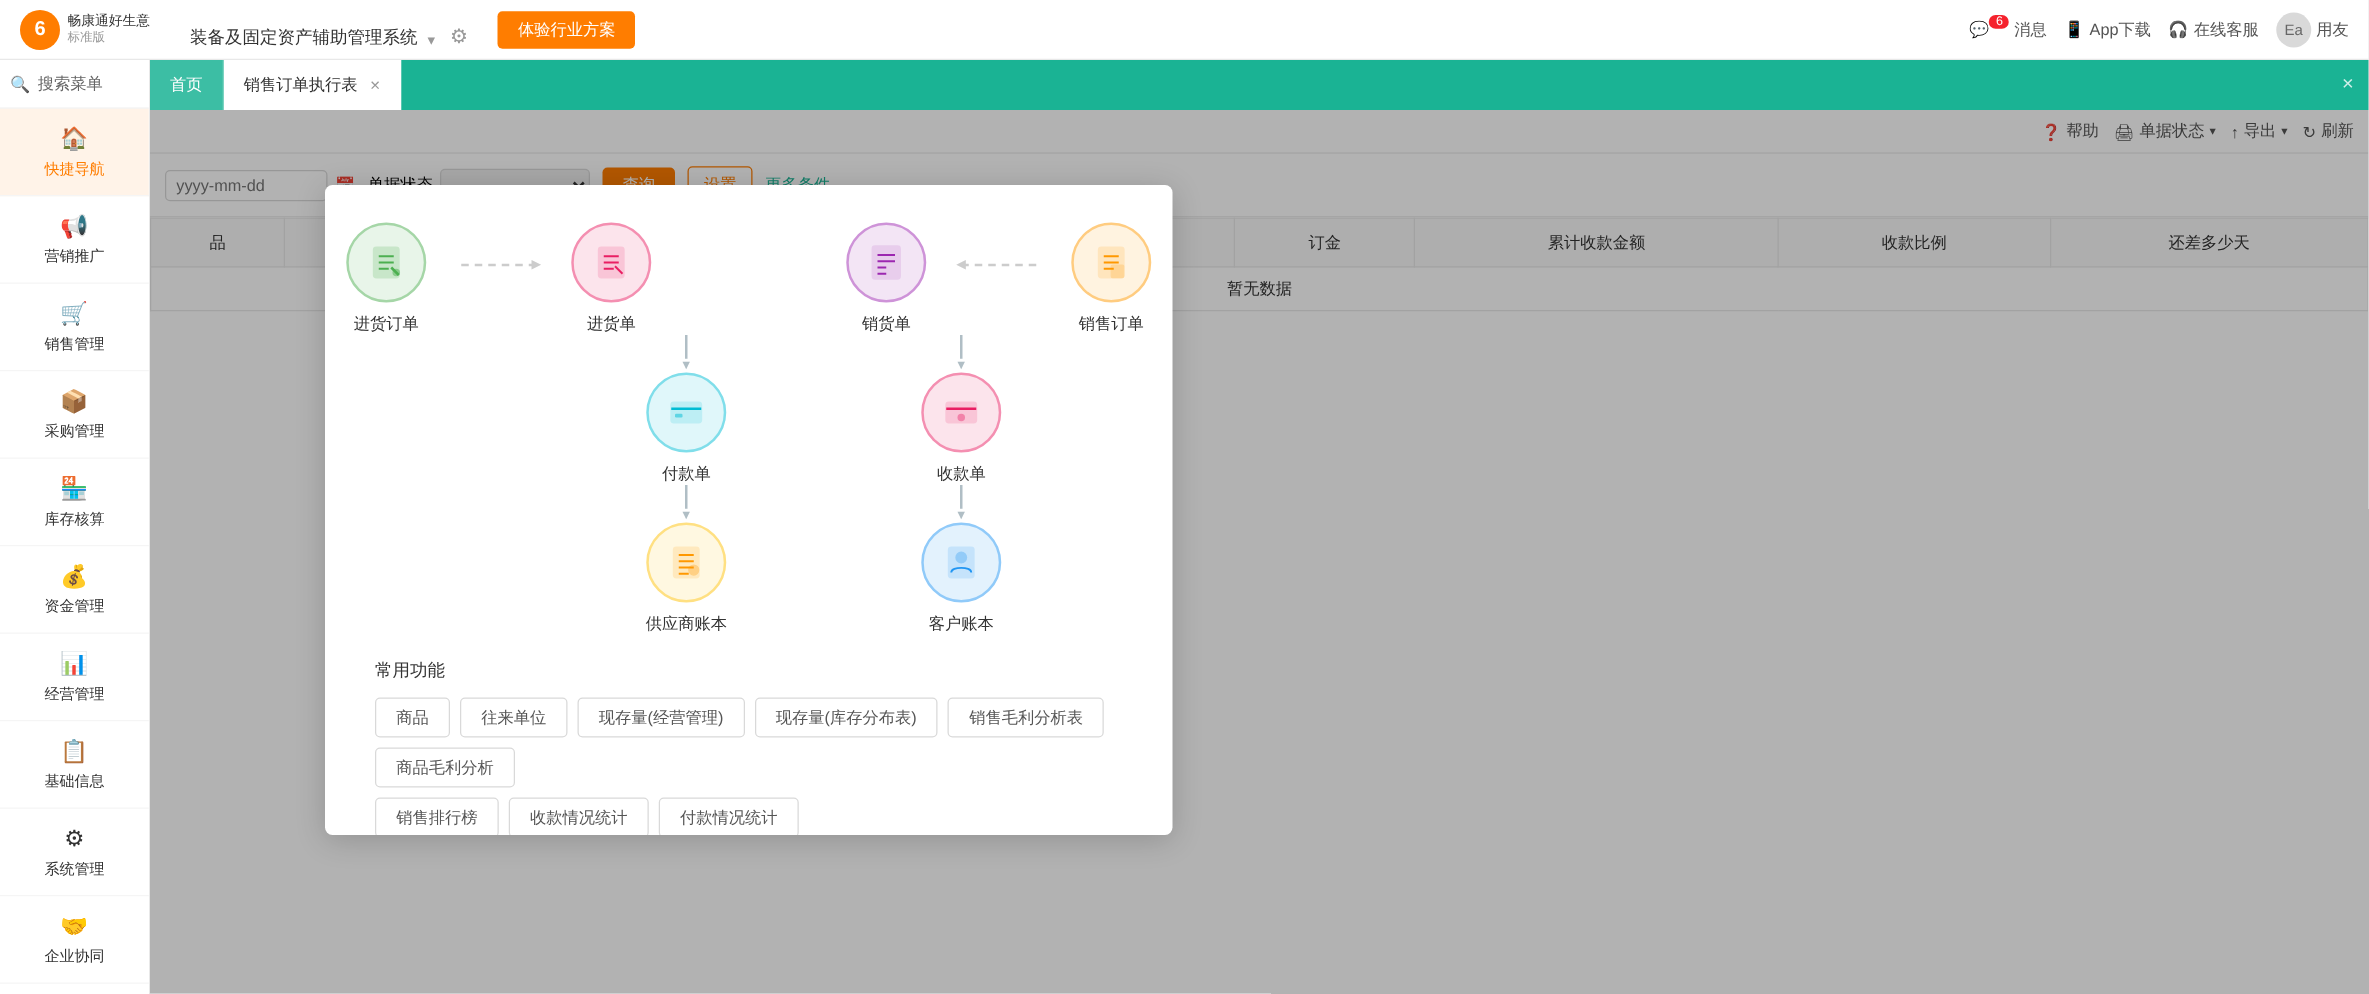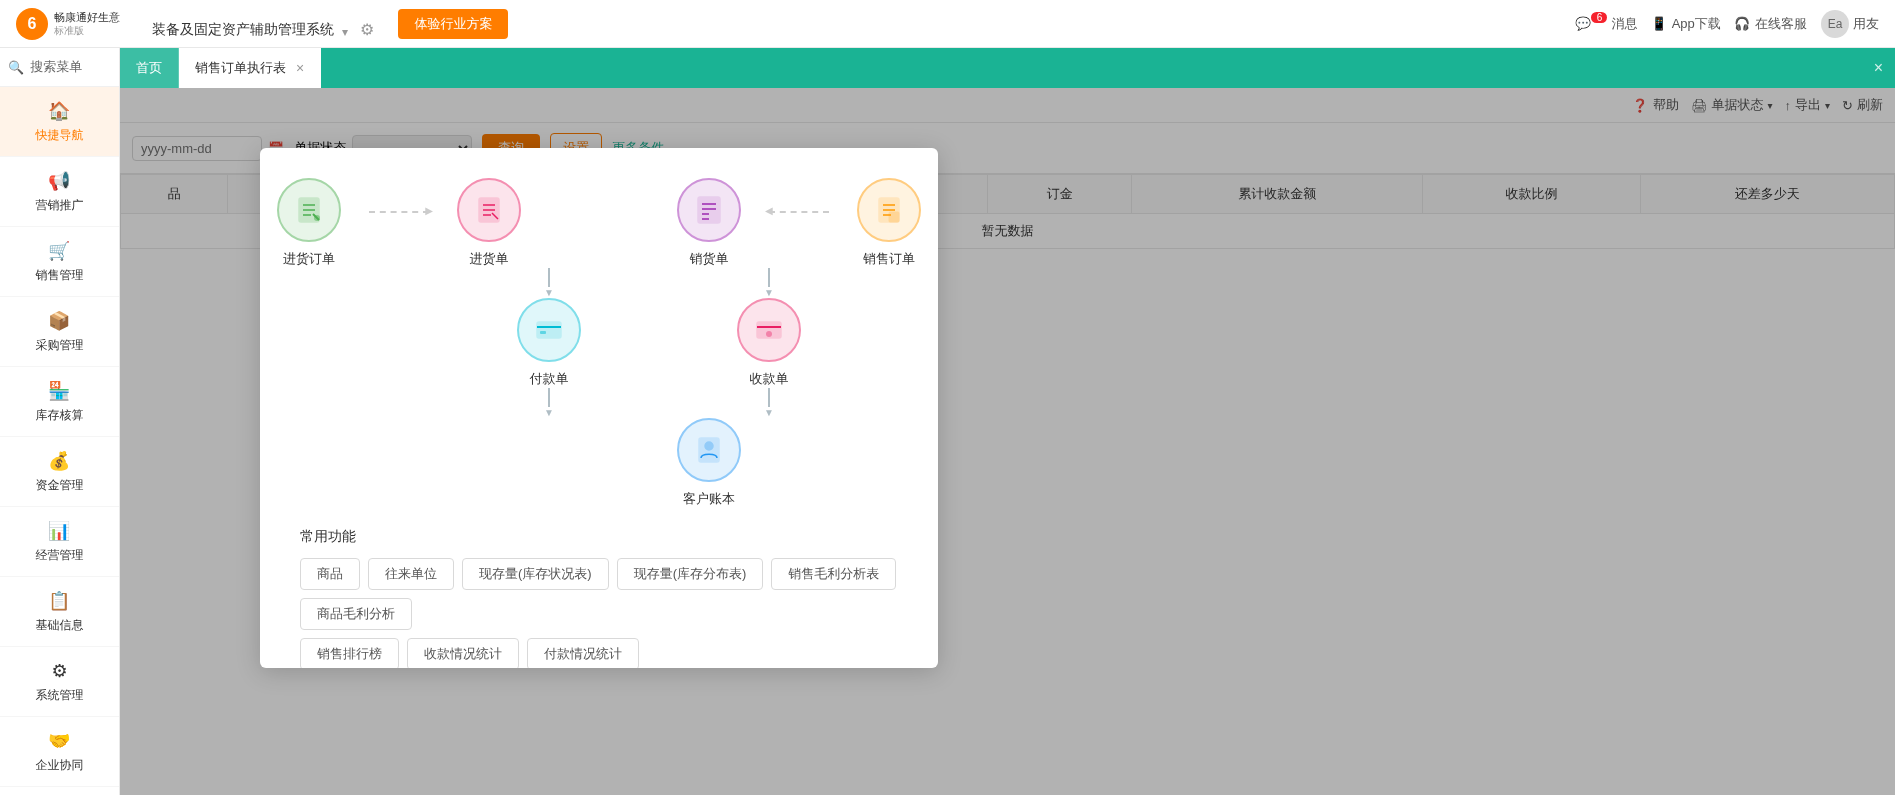--- a/index.html
+++ b/index.html
@@ -618,20 +618,33 @@
                   <div style="display:flex; flex-direction:column; align-items:center; height:30px;">
                     <div style="border-left:2px solid #b0bec5; height:22px;"></div>
                     <div style="color:#b0bec5; font-size:10px;">▼</div>
                   </div>
                 </div>
               </div>
 
               <div class="flow-row" style="margin-bottom:0;">
                 <div style="width:120px;"></div>
 
+                <div class="flow-node">
+                  <div class="flow-circle light-orange">
+                    <svg width="32" height="32" viewBox="0 0 32 32" fill="none">
+                      <rect x="6" y="4" width="20" height="24" rx="2" fill="#ff9800" opacity="0.15" stroke="#ff9800" stroke-width="1.5"></rect>
+                      <line x1="10" y1="10" x2="22" y2="10" stroke="#ff9800" stroke-width="1.5"></line>
+                      <line x1="10" y1="15" x2="22" y2="15" stroke="#ff9800" stroke-width="1.5"></line>
+                      <line x1="10" y1="20" x2="22" y2="20" stroke="#ff9800" stroke-width="1.5"></line>
+                      <line x1="10" y1="25" x2="18" y2="25" stroke="#ff9800" stroke-width="1.5"></line>
+                      <rect x="18" y="18" width="8" height="8" rx="4" fill="#ff9800" opacity="0.3" stroke="#ff9800" stroke-width="1"></rect>
+                    </svg>
+                  </div>
+                  <span class="flow-label">供应商账本</span>
+                </div>
 
                 <div style="width:100px;"></div>
 
                 <div class="flow-node">
                   <div class="flow-circle light-blue">
                     <svg width="32" height="32" viewBox="0 0 32 32" fill="none">
                       <rect x="6" y="4" width="20" height="24" rx="2" fill="#2196f3" opacity="0.15" stroke="#2196f3" stroke-width="1.5"></rect>
                       <circle cx="16" cy="12" r="4" fill="#2196f3" opacity="0.3" stroke="#2196f3" stroke-width="1.5"></circle>
                       <path d="M8 24 C8 19 24 19 24 24" stroke="#2196f3" stroke-width="1.5" fill="none"></path>
                     </svg>
@@ -640,21 +653,21 @@
                 </div>
               </div>
 
             </div>
 
             <div class="common-functions">
               <div class="cf-title">常用功能</div>
               <div class="cf-buttons">
                 <button class="cf-btn">商品</button>
                 <button class="cf-btn">往来单位</button>
-                <button class="cf-btn">现存量(库存状况表)</button>
+                <button class="cf-btn">现存量(经营管理)</button>
                 <button class="cf-btn">现存量(库存分布表)</button>
                 <button class="cf-btn">销售毛利分析表</button>
                 <button class="cf-btn">商品毛利分析</button>
               </div>
               <div class="cf-buttons" style="margin-top:8px;">
                 <button class="cf-btn">销售排行榜</button>
                 <button class="cf-btn">收款情况统计</button>
                 <button class="cf-btn">付款情况统计</button>
               </div>
             </div>

